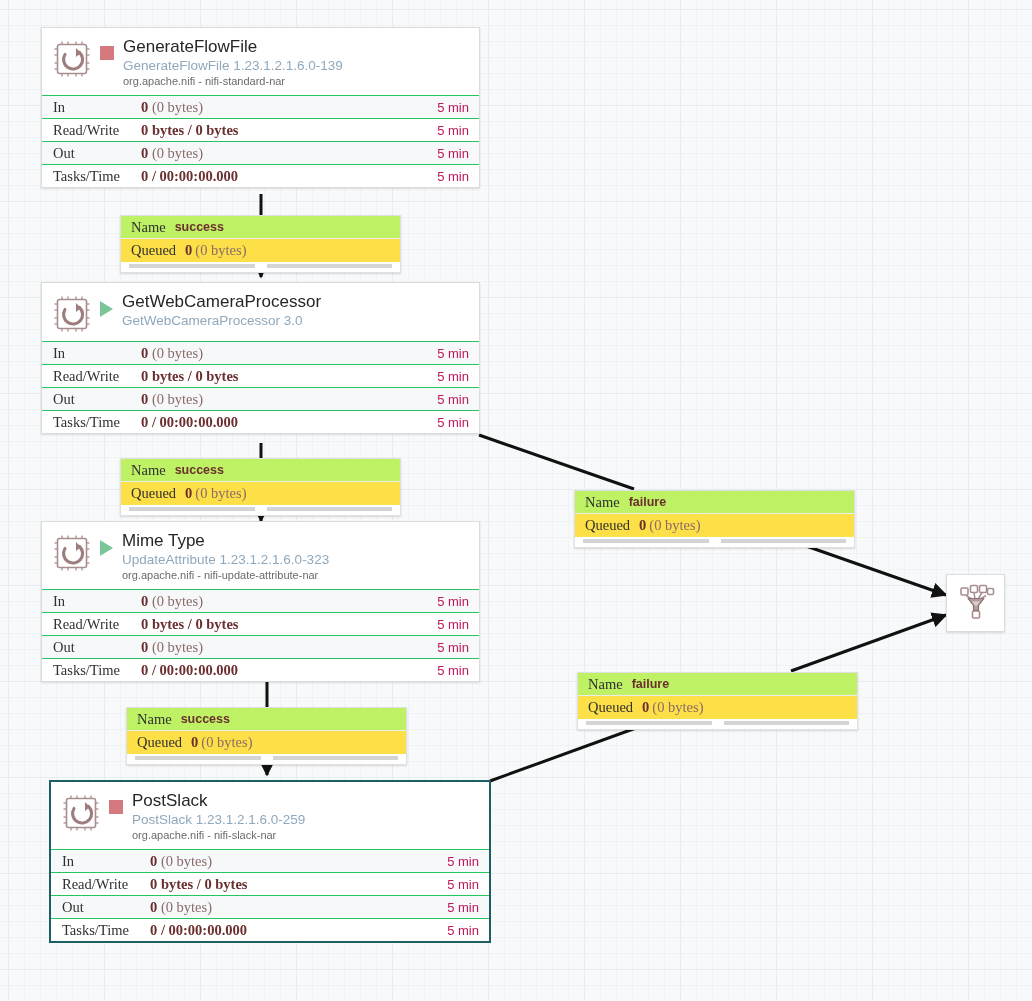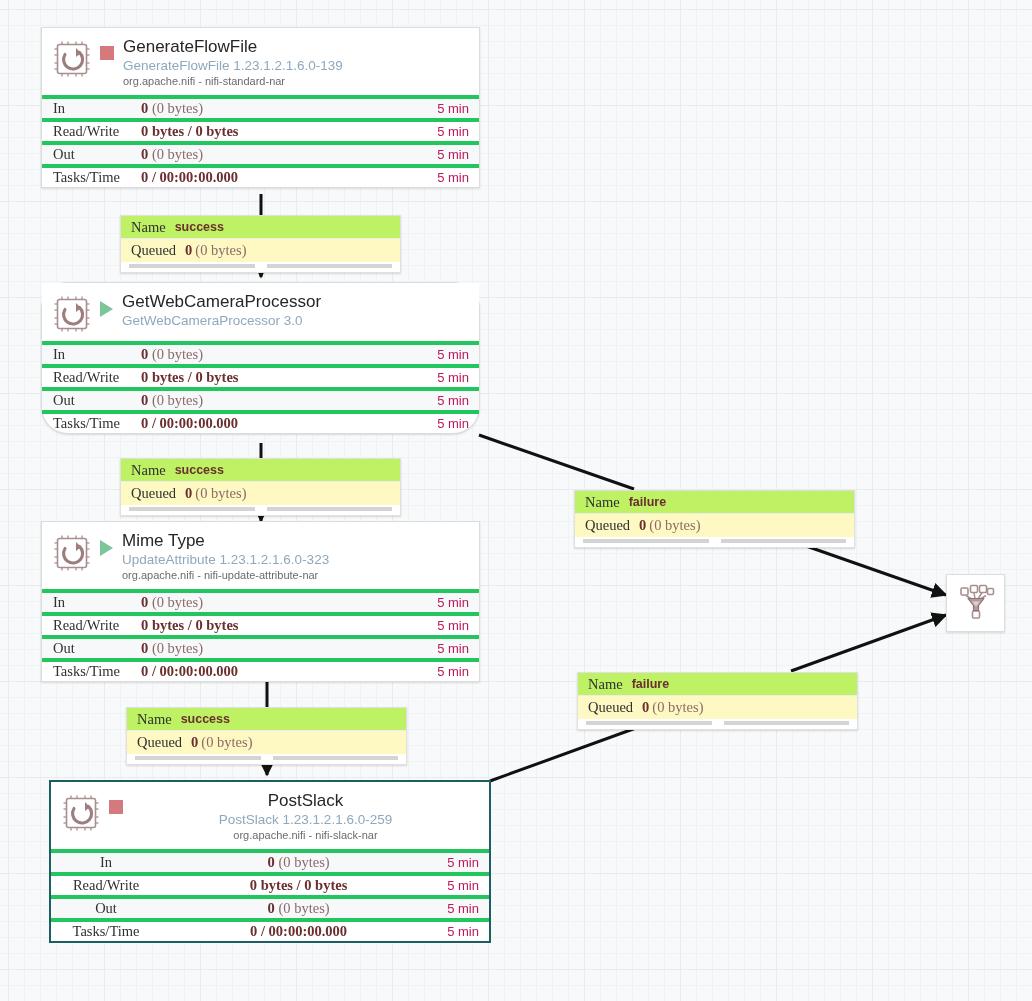--- a/index.html
+++ b/index.html
@@ -114,21 +114,21 @@
     white-space: nowrap;
     overflow: hidden;
     text-overflow: ellipsis;
   }
 
   .stat-row {
     display: flex;
     align-items: center;
     height: 23px;
     font-size: 13px;
-    border-top: 4px solid #22c55e;
+    border-top: 1px solid #22c55e;
     padding: 0 10px 0 11px;
     box-sizing: border-box;
   }
   .stat-row.alt { background: #f6f8f9; }
   .stat-label {
     flex: 0 0 88px;
     font-family: "Liberation Serif", serif;
     font-size: 14.5px;
     color: #303030;
   }
@@ -164,21 +164,21 @@
     height: 23px;
     padding: 0 10px;
     box-sizing: border-box;
     font-size: 14.5px;
   }
   .conn-row.r1 {
     background: #bef264;
     border-bottom: 1px solid #ececec;
   }
   .conn-row.r2 {
-    background: #fef9c3;
+    background: #fde047;
   }
   .conn-key {
     color: #303030;
     margin-right: 9px;
   }
   .conn-val {
     color: #6b2f2f;
     font-weight: bold;
     font-family: "Liberation Sans", sans-serif;
     font-size: 12.5px;
@@ -312,21 +312,21 @@
       <span class="conn-key">Queued</span>
       <span class="conn-qval">0</span>
       <span class="conn-qsub">(0 bytes)</span>
     </div>
     <div class="conn-bars">
       <span class="conn-bar"></span>
       <span class="conn-bar"></span>
     </div>
   </div>
 
-  <div class="processor" style="left:41px; top:282px; width:439px;border-radius:27px;">
+  <div class="processor" style="left:41px; top:282px; width:439px;">
     <div class="proc-head">
       <span class="proc-icon">
         <svg width="40" height="40" viewBox="0 0 40 40">
           <rect x="5.5" y="5.5" width="29" height="29" rx="2" fill="none" stroke="#a98e8e" stroke-width="1.6"></rect>
           <g stroke="#a98e8e" stroke-width="1.3">
             <line x1="10" y1="2.5" x2="10" y2="5.5"></line>
               <line x1="16" y1="2.5" x2="16" y2="5.5"></line>
             <line x1="24" y1="2.5" x2="24" y2="5.5"></line>
               <line x1="30" y1="2.5" x2="30" y2="5.5"></line>
             <line x1="10" y1="34.5" x2="10" y2="37.5"></line>
@@ -487,21 +487,21 @@
       <span class="conn-key">Queued</span>
       <span class="conn-qval">0</span>
       <span class="conn-qsub">(0 bytes)</span>
     </div>
     <div class="conn-bars">
       <span class="conn-bar"></span>
       <span class="conn-bar"></span>
     </div>
   </div>
 
-  <div class="processor selected" style="left:49px; top:780px; width:442px;text-align:center;">
+  <div class="processor selected" style="left:49px; top:780px; width:442px;">
     <div class="proc-head">
       <span class="proc-icon">
         <svg width="40" height="40" viewBox="0 0 40 40">
           <rect x="5.5" y="5.5" width="29" height="29" rx="2" fill="none" stroke="#a98e8e" stroke-width="1.6"></rect>
           <g stroke="#a98e8e" stroke-width="1.3">
             <line x1="10" y1="2.5" x2="10" y2="5.5"></line>
               <line x1="16" y1="2.5" x2="16" y2="5.5"></line>
             <line x1="24" y1="2.5" x2="24" y2="5.5"></line>
               <line x1="30" y1="2.5" x2="30" y2="5.5"></line>
             <line x1="10" y1="34.5" x2="10" y2="37.5"></line>

